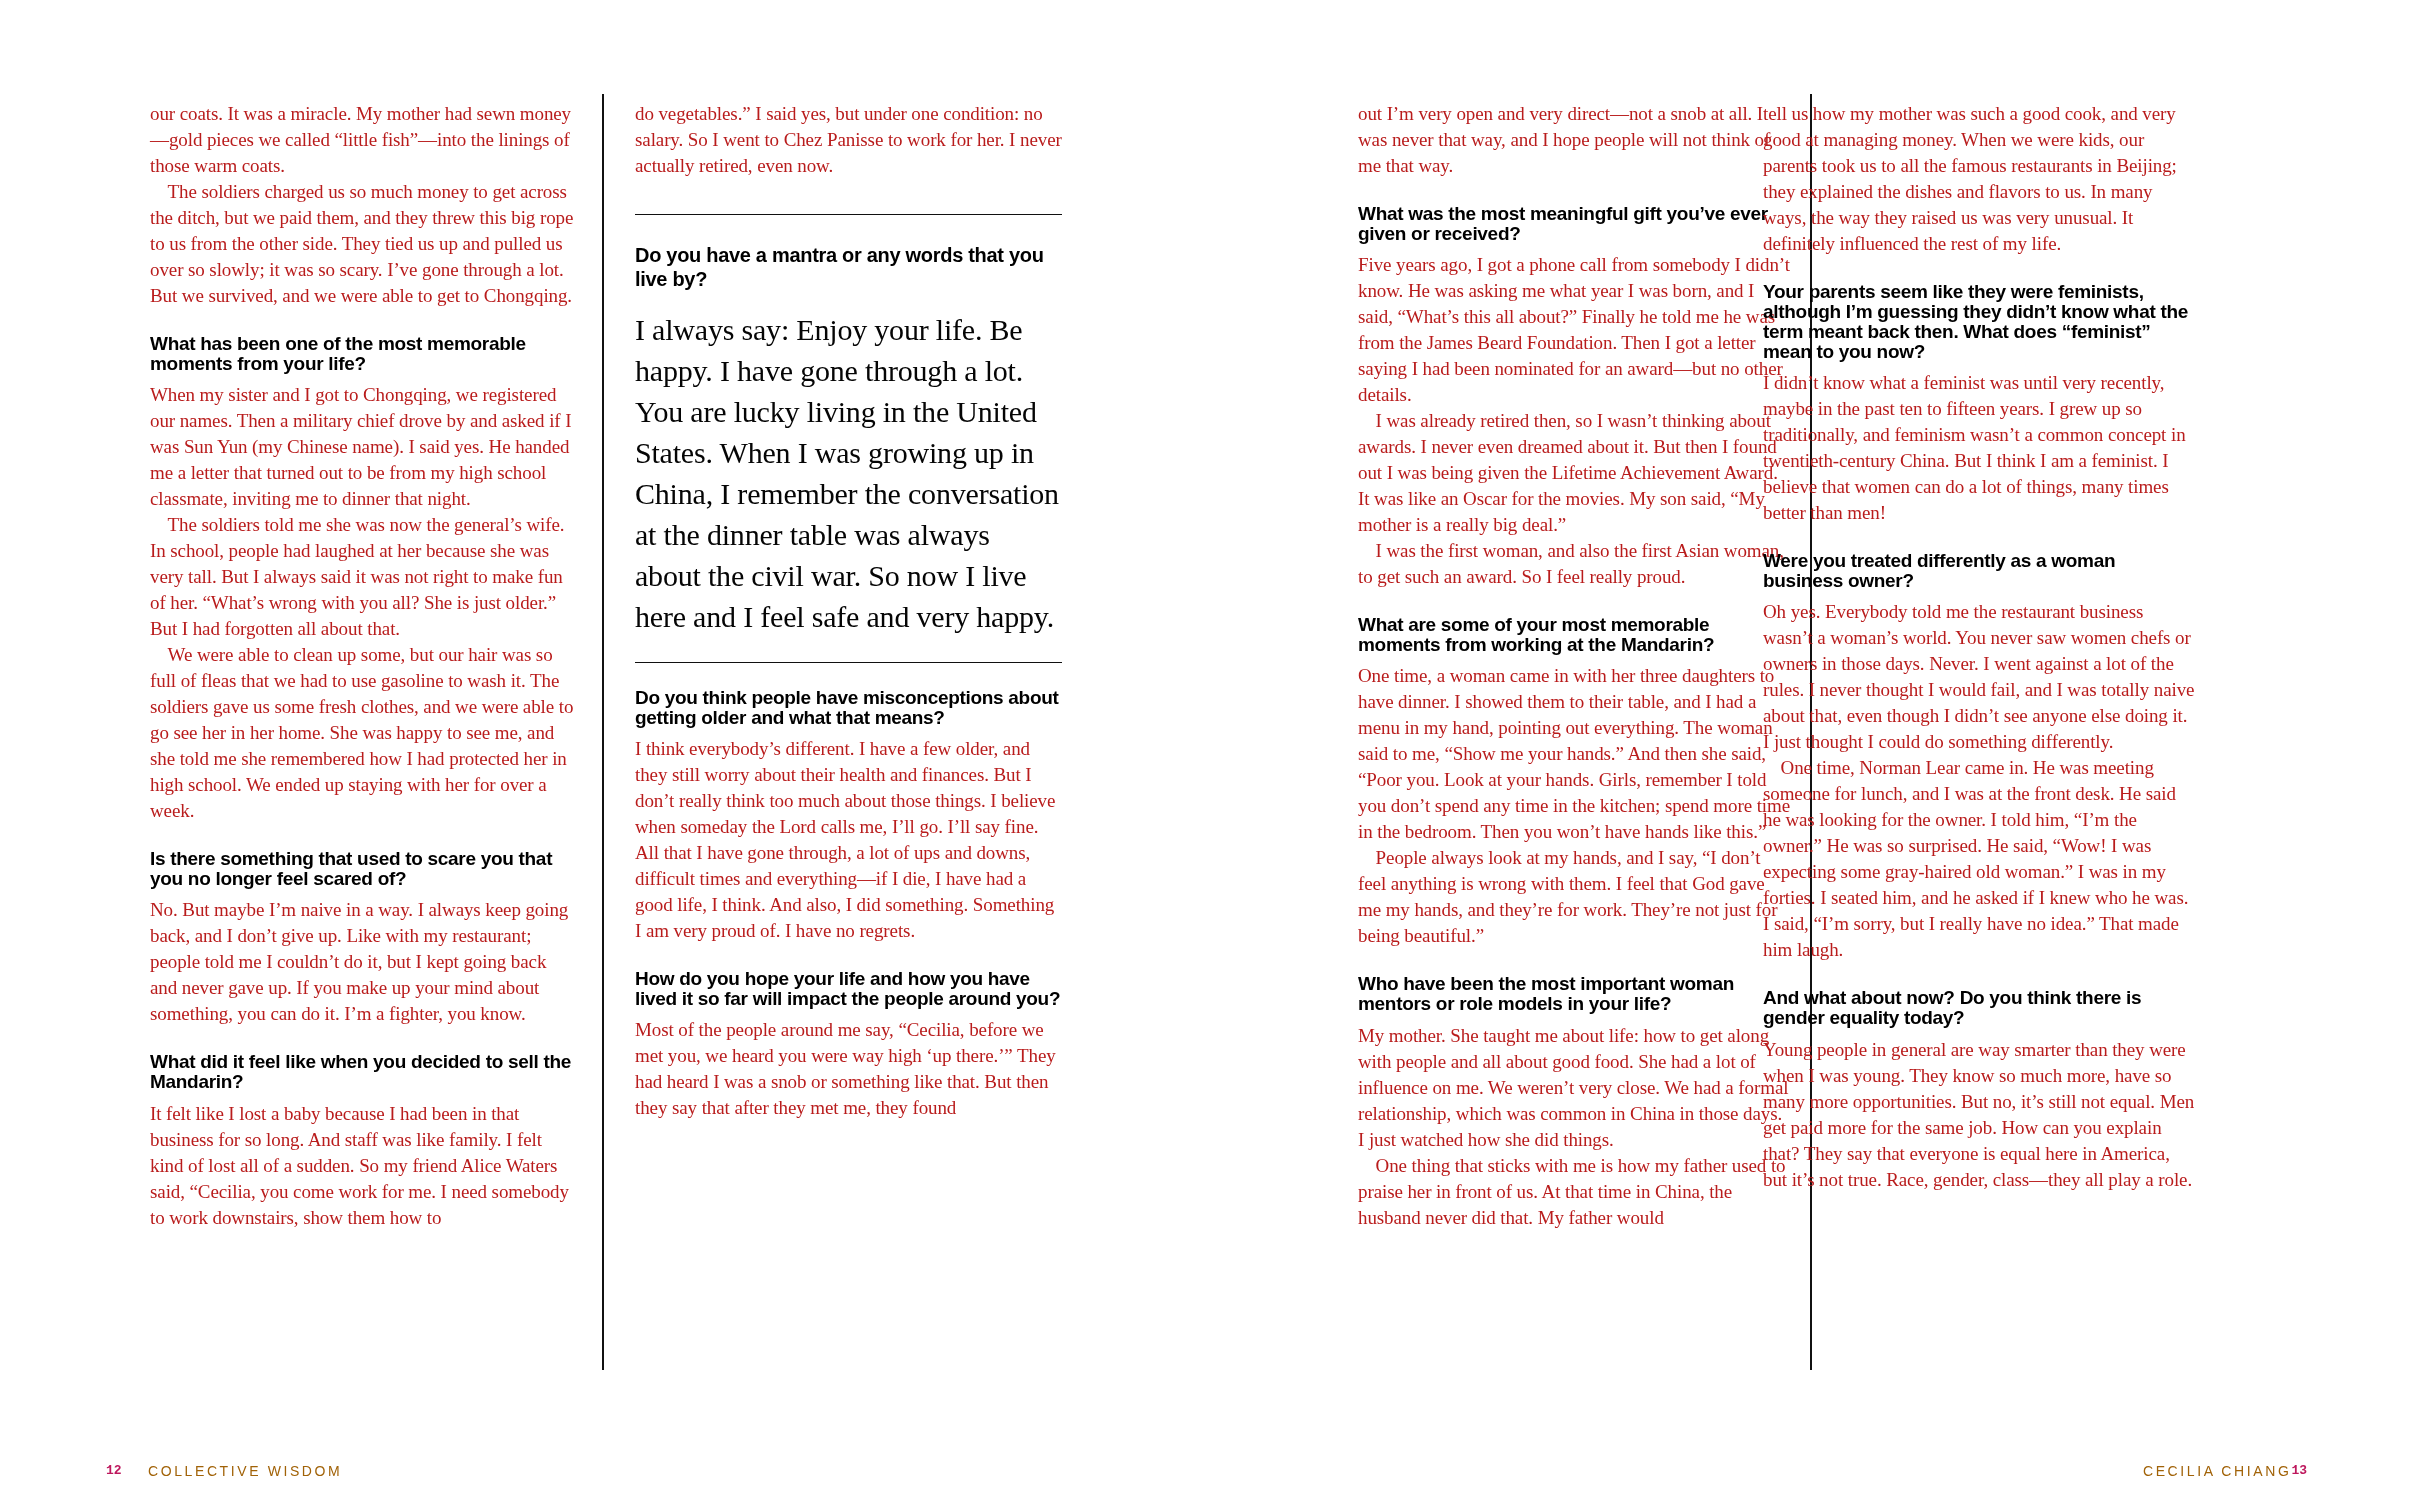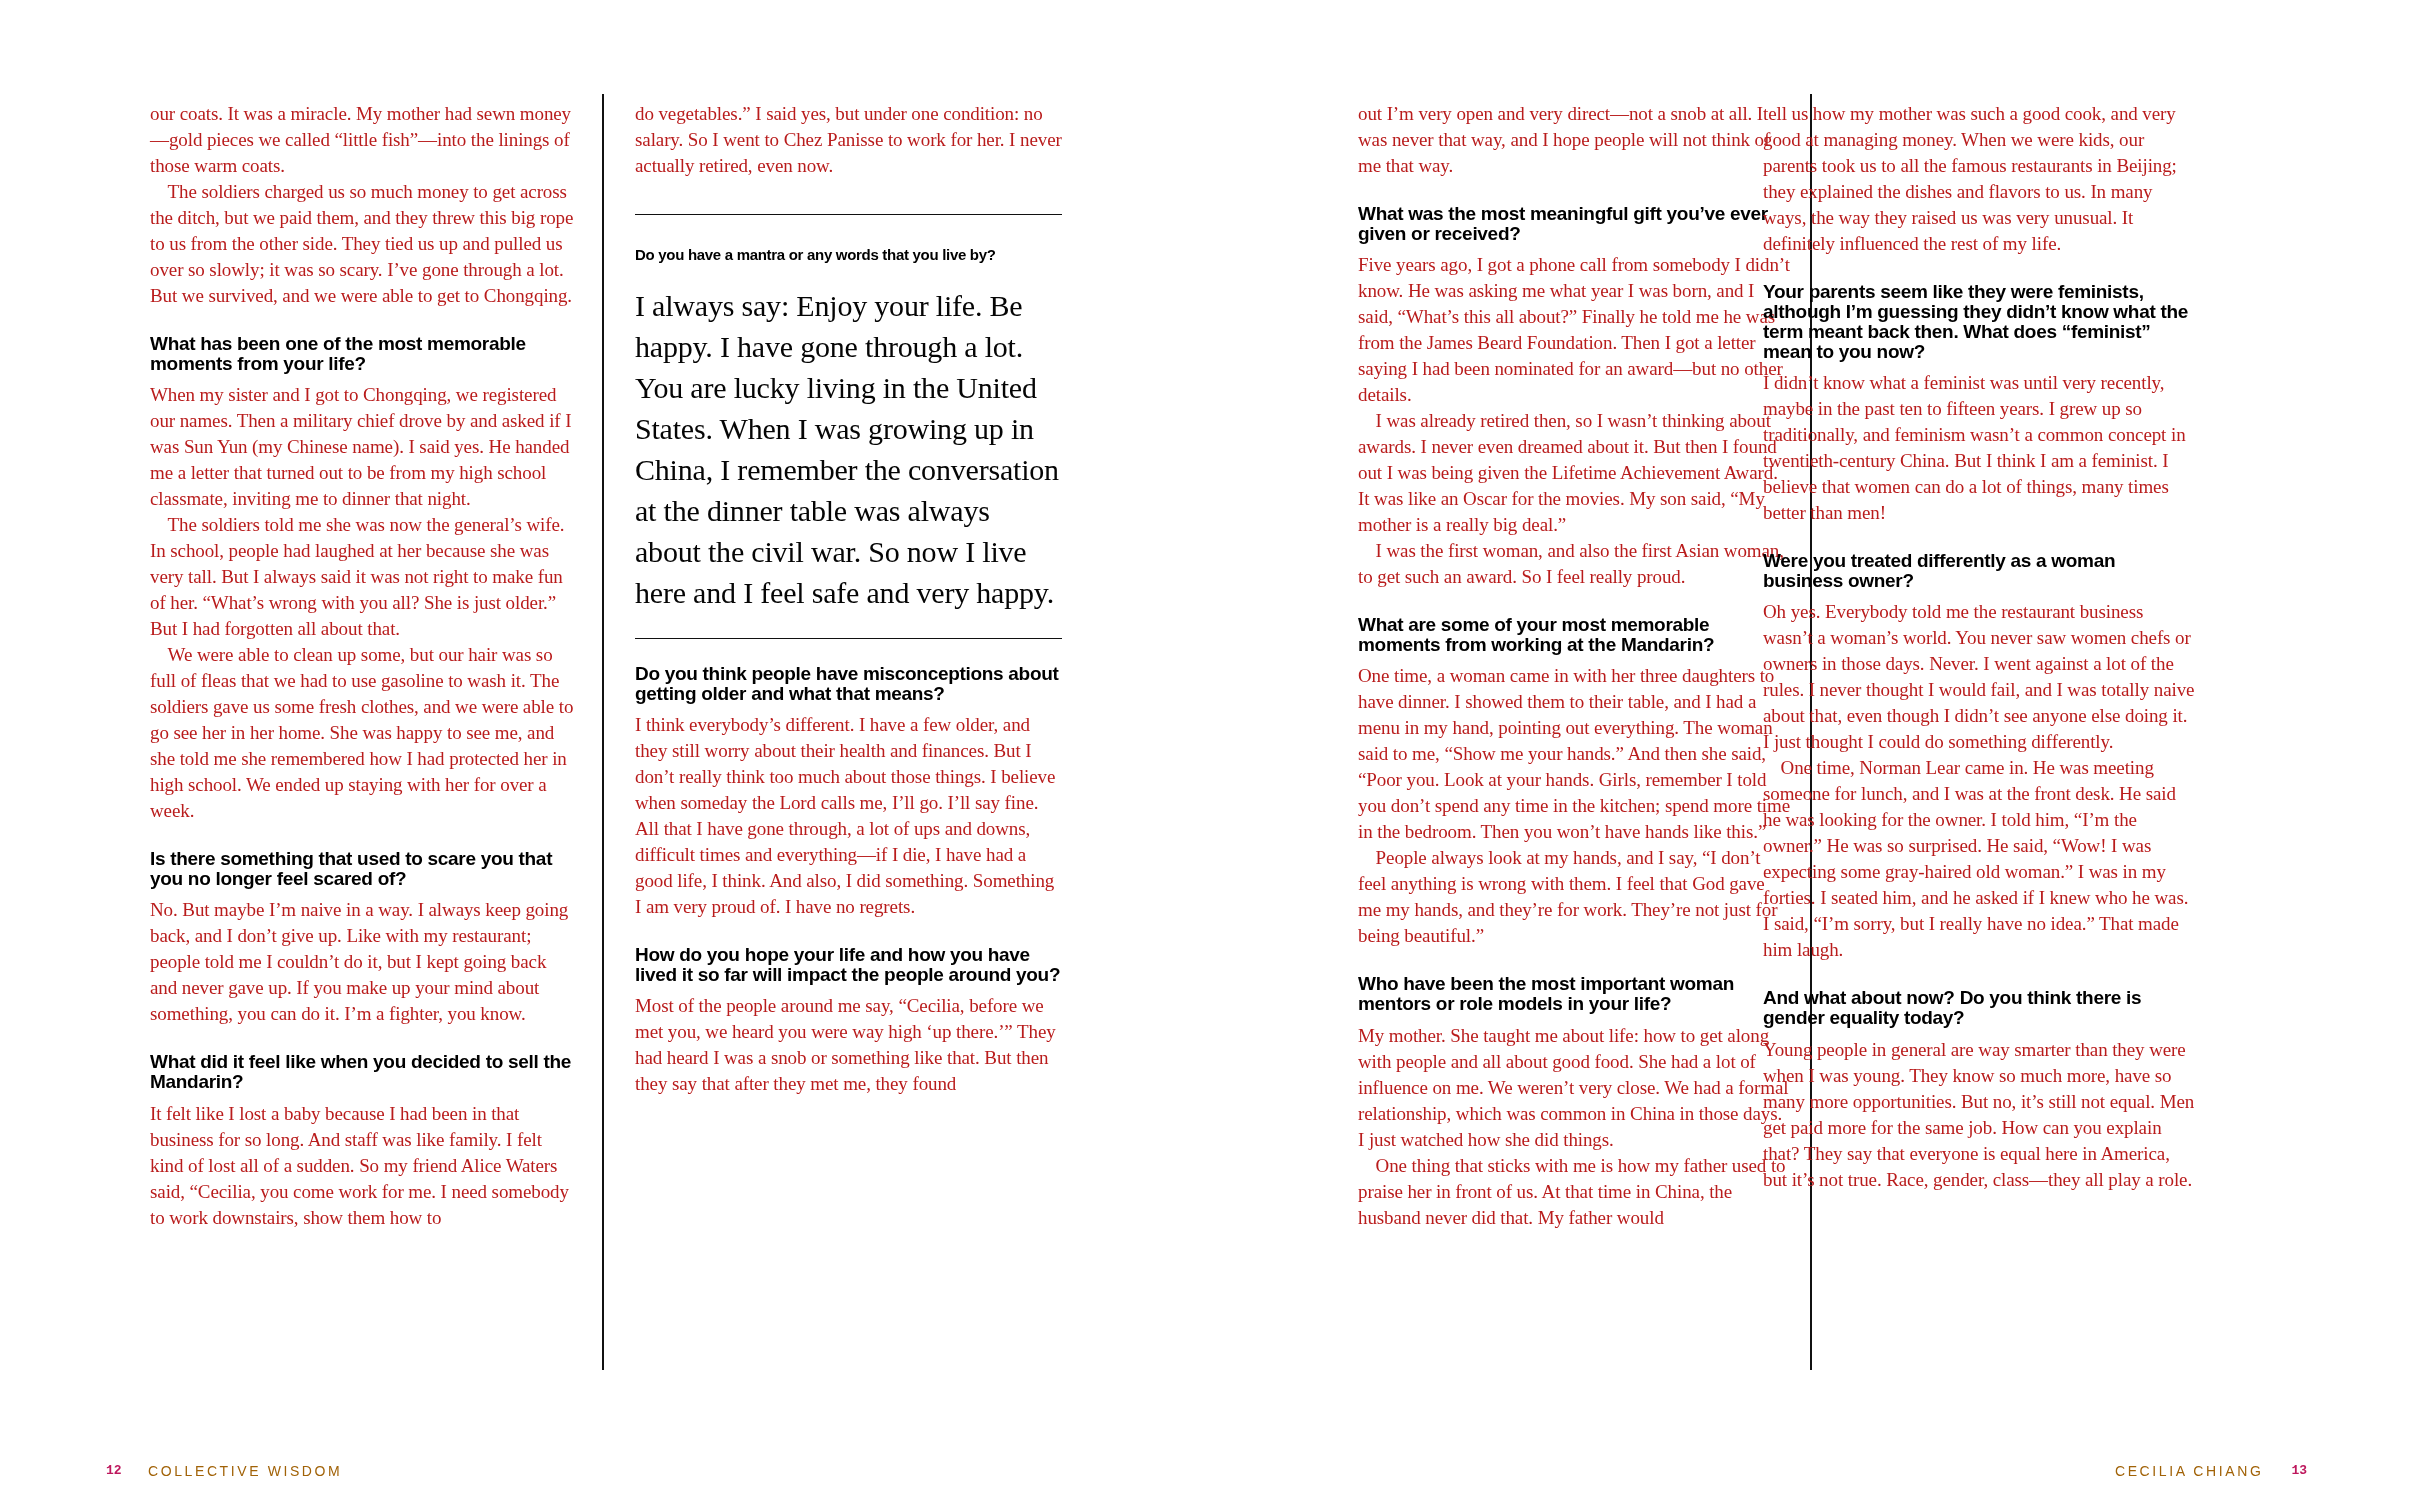--- a/index.html
+++ b/index.html
@@ -70,21 +70,21 @@
     border: 0;
     border-top: 1.9px solid #111;
     margin: 0;
     width: 100%;
   }
   .rule-top { margin-top: 35px; }
 
   .pq-head {
     font-family: "Liberation Sans", "DejaVu Sans", sans-serif;
     font-weight: bold;
-    font-size: 15px;
+    font-size: 20px;
     line-height: 24px;
     letter-spacing: -0.3px;
     color: #000;
     margin: 28px 0 0 0;
   }
 
   .pullquote {
     font-family: "Liberation Serif", "DejaVu Serif", serif;
     font-size: 30px;
     line-height: 41px;
@@ -123,21 +123,21 @@
     color: #be185d;
   }
   .running-head {
     font-family: "Liberation Sans", "DejaVu Sans", sans-serif;
     font-weight: normal;
     font-size: 14px;
     letter-spacing: 2.6px;
     color: #a16207;
   }
   .footer-left .running-head  { margin-left: 26.4px; }
-  .footer-right .folio        { margin-left: 28px; }
+  .footer-right .folio        { }
 </style>
 </head>
 <body>
 
 <div class="spread">
 
   <div class="vrule vrule-1"></div>
   <div class="vrule vrule-2"></div>
 
   <div class="columns">

